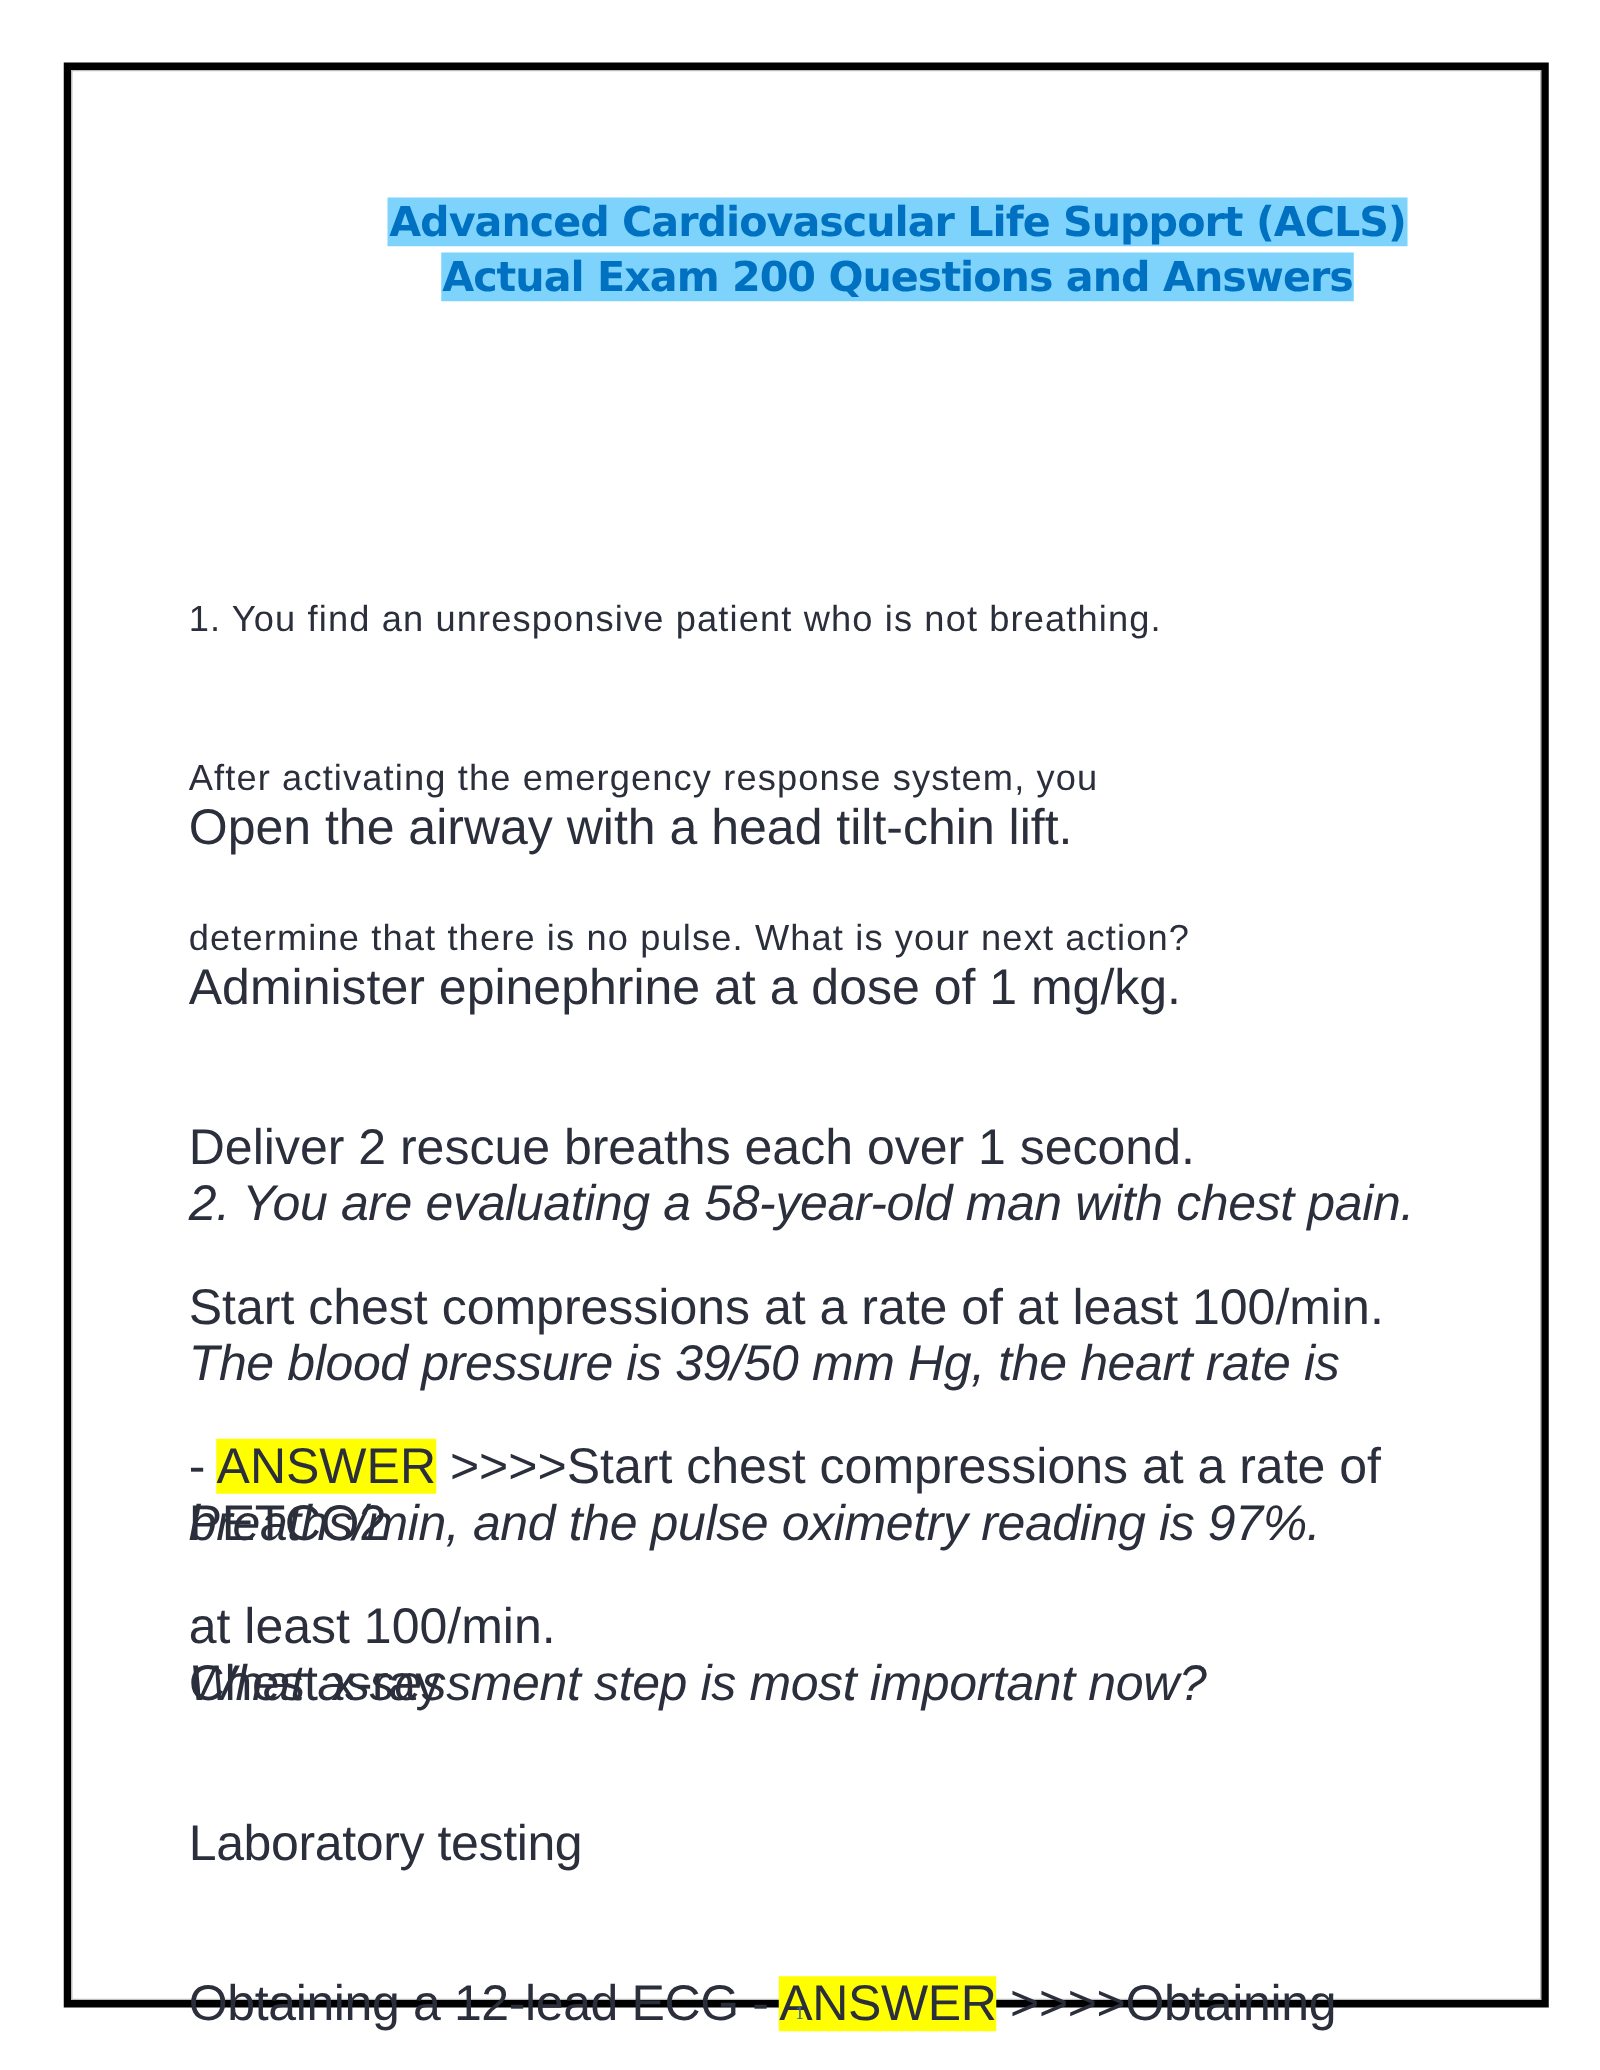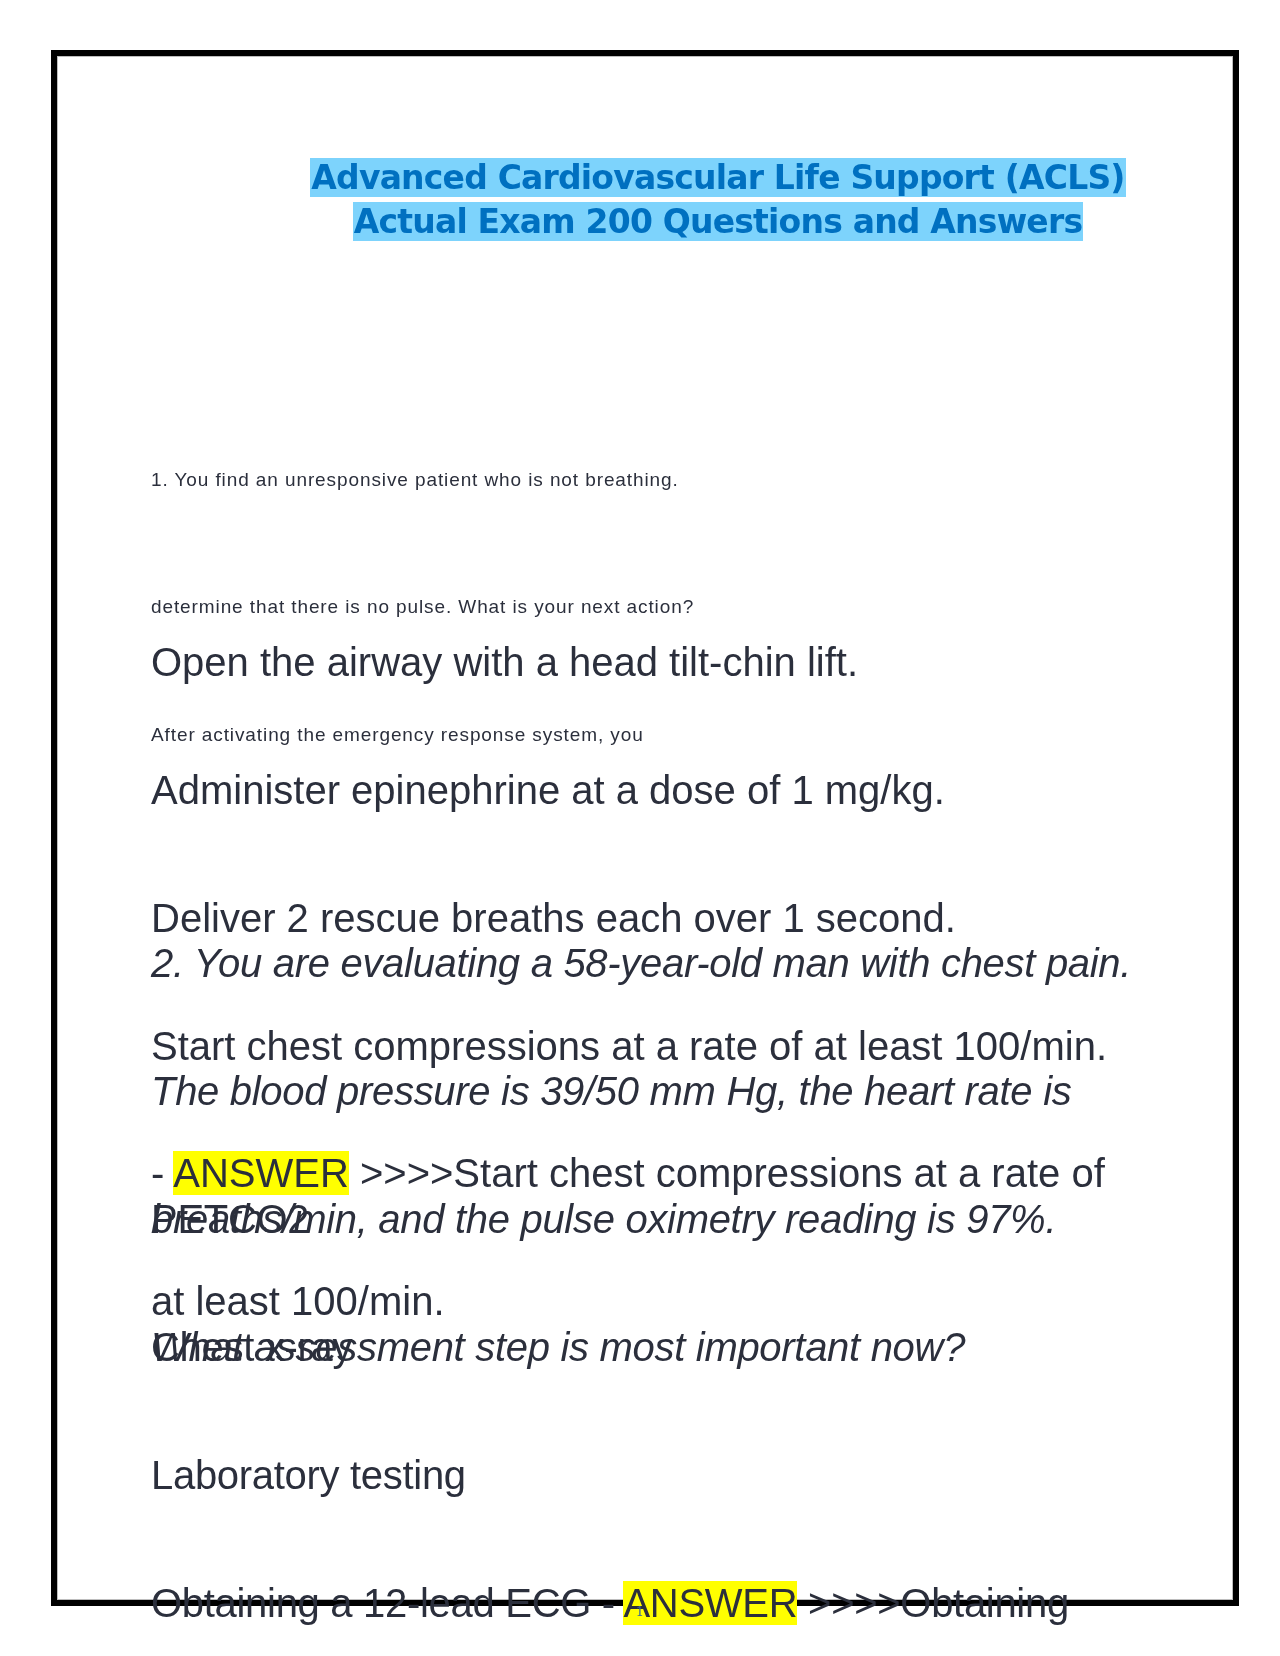--- a/index.html
+++ b/index.html
@@ -19,21 +19,21 @@
       color: #0070c0; font-size: 33px; line-height: 44px; letter-spacing: -0.8px;
     }
     .title-line { display: block; }
     .title-line span { background: #7dd3fc; padding: 0 1px; }
     .text {
       position: absolute; left: 151px;
       font-family: "Liberation Sans", sans-serif; color: #2b2f3c;
       font-size: 40px; line-height: 42.6px; white-space: pre;
     }
     .text .line { display: block; height: 42.6px; }
-    .q1 { top: 374px; font-size: 19px; letter-spacing: 0.9px; }
+    .q1 { top: 390px; font-size: 29px; letter-spacing: 0.9px; }
     .q1 .line { height: 42px; }
     .q1-options { top: 556px; }
     .q2 { top: 857px; letter-spacing: -0.3px; font-style: italic; }
     .q2-options { top: 1113px; letter-spacing: -0.3px; }
     .hl { background: #ffff00; }
     .page-number {
       position: absolute; left: 0; width: 1280px; top: 1604px; text-align: center;
       font-family: "DejaVu Serif", serif; font-size: 13px; color: #3a6a9a;
     }
   </style>
@@ -42,22 +42,22 @@
 
 <div class="page-border"></div>
 
 <div class="title-block">
   <span class="title-line"><span>Advanced Cardiovascular Life Support (ACLS)</span></span>
   <span class="title-line"><span>Actual Exam 200 Questions and Answers</span></span>
 </div>
 
 <div class="text q1">
   <span class="line">1. You find an unresponsive patient who is not breathing.</span>
+  <span class="line">After activating the emergency response system, you</span>
   <span class="line">determine that there is no pulse. What is your next action?</span>
-  <span class="line">After activating the emergency response system, you</span>
 </div>
 
 <div class="text q1-options">
   <span class="line">Open the airway with a head tilt-chin lift.</span>
   <span class="line">Administer epinephrine at a dose of 1 mg/kg.</span>
   <span class="line">Deliver 2 rescue breaths each over 1 second.</span>
   <span class="line">Start chest compressions at a rate of at least 100/min.</span>
   <span class="line"><span>- </span><span class="hl">ANSWER</span><span> &gt;&gt;&gt;&gt;Start chest compressions at a rate of</span></span>
   <span class="line">at least 100/min.</span>
 </div>

